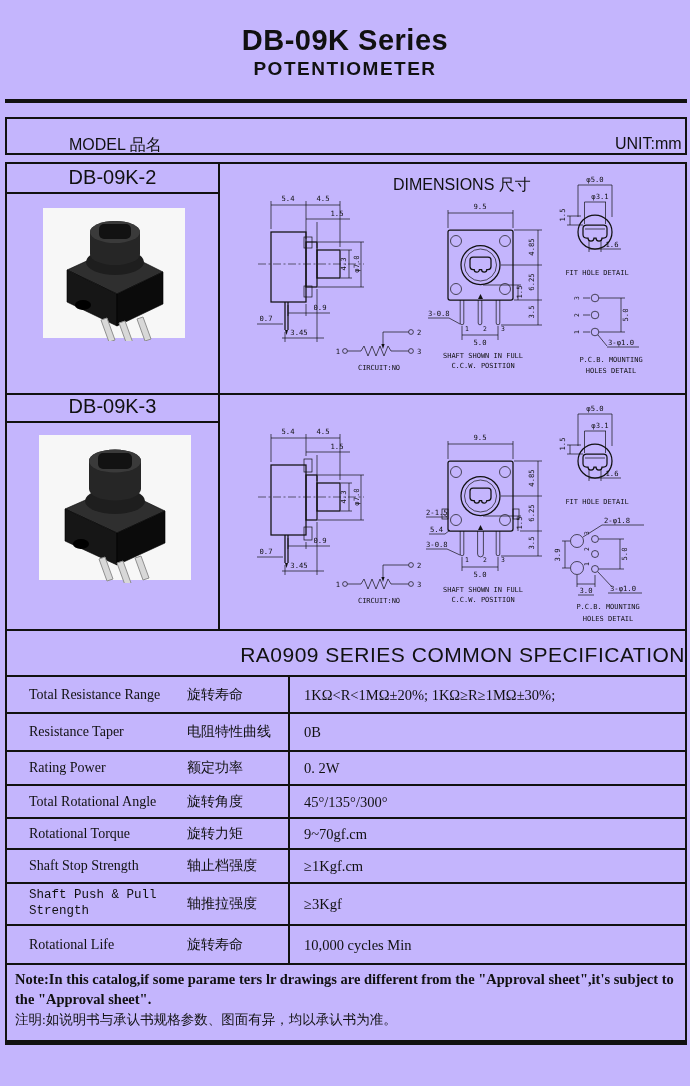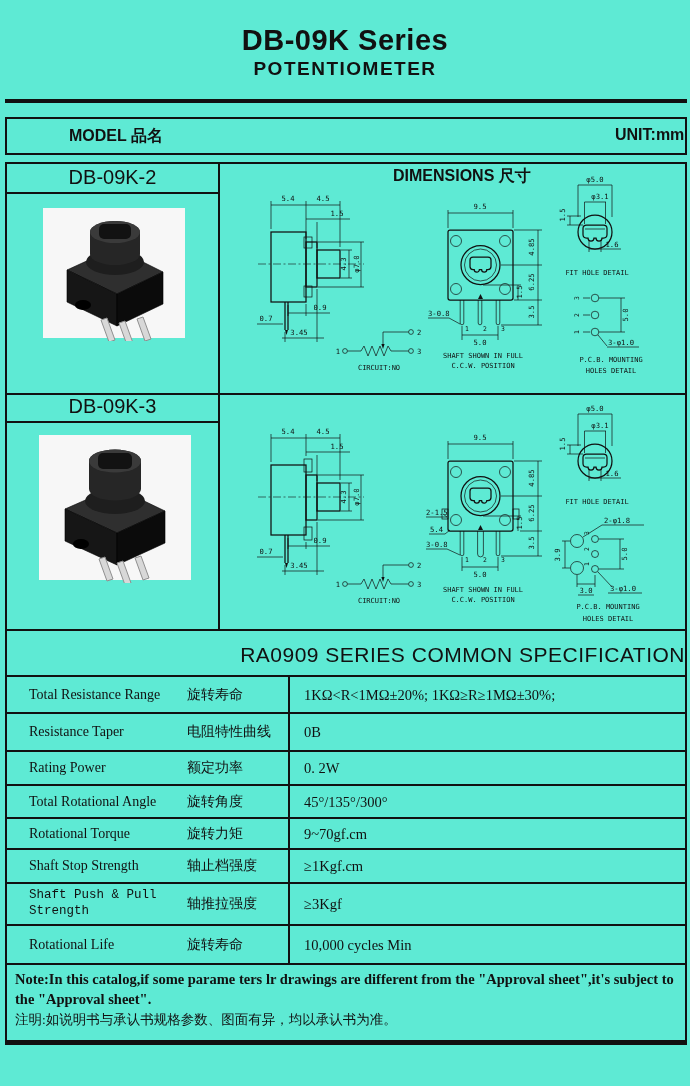--- a/index.html
+++ b/index.html
@@ -1,24 +1,24 @@
 <!DOCTYPE html>
 <html><head>
 <meta charset="utf-8">
 <style>
   html,body{margin:0;padding:0;background:#fff;}
   *{box-sizing:border-box;}
-  .page{position:relative;width:690px;height:1086px;background:#5eead4;overflow:hidden;
+  .page{position:relative;width:690px;height:1086px;background:#c4b5fd;overflow:hidden;
         font-family:"Liberation Sans",sans-serif;color:#111;}
   .abs{position:absolute;}
   .page-title{top:24px;left:0;width:690px;text-align:center;font-size:29px;font-weight:600;letter-spacing:.5px;}
   .page-subtitle{top:58px;left:0;width:690px;text-align:center;font-size:19px;font-weight:600;letter-spacing:1.5px;}
   .rule{top:99px;left:5px;width:682px;height:4px;background:#111;}
   .header-box{top:117px;left:5px;width:682px;height:38px;border:2px solid #111;font-size:16px;}
-  .header-box span{position:absolute;top:7px;font-weight:bold;}
+  .header-box span{position:absolute;top:16px;}
   .hdr-model{left:62px;}
   .hdr-dims{left:386px;margin-top:40px;}
   .hdr-unit{left:608px;}
   .main-box{top:162px;left:5px;width:682px;height:883px;border:2px solid #111;border-bottom-width:5px;}
   .model-section{position:absolute;left:0;width:678px;border-bottom:2px solid #111;}
   .sec-k2{top:0;height:231px;}
   .sec-k3{top:229px;height:238px;}
   .model-left{position:absolute;left:0;top:0;height:100%;width:213px;border-right:2px solid #111;padding-left:48px;}
   .model-name-cell{position:absolute;left:0;top:0;width:211px;height:30px;border-bottom:2px solid #111;
                    text-align:center;font-size:20px;padding-top:2px;}

